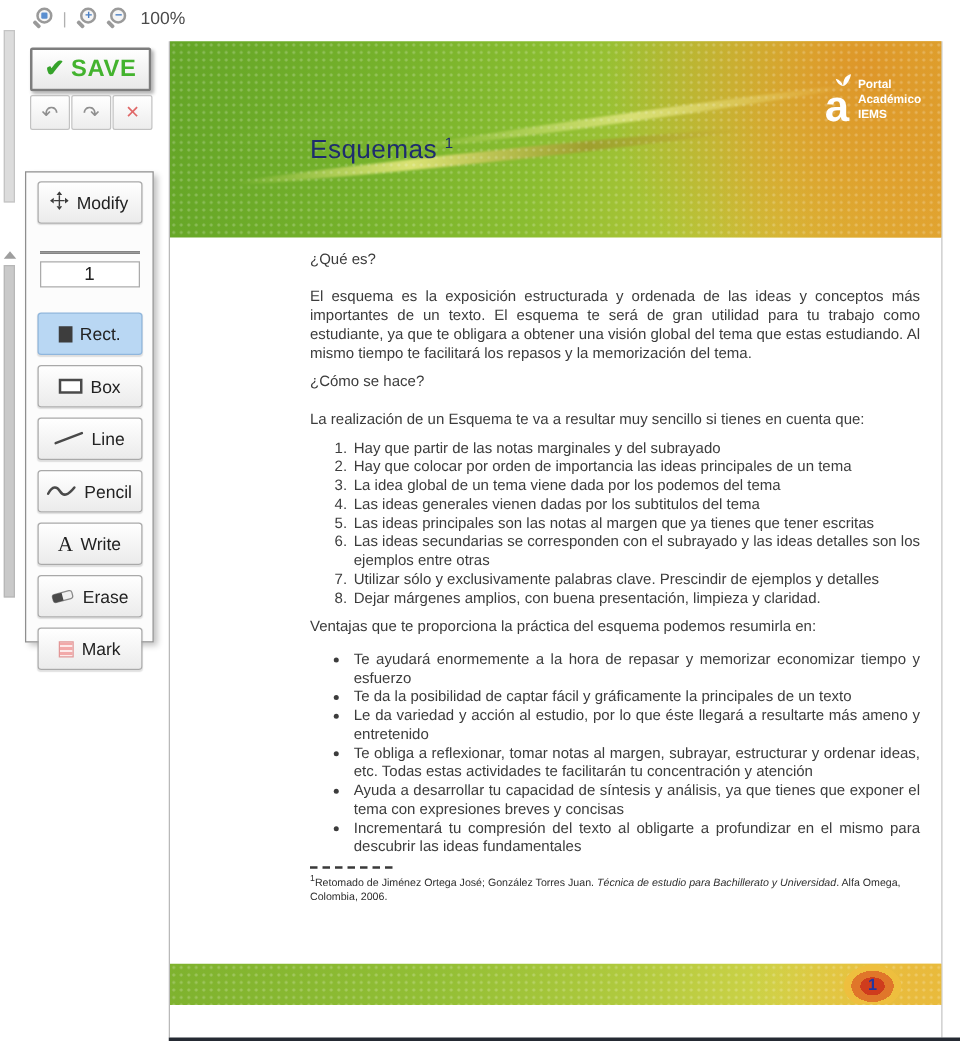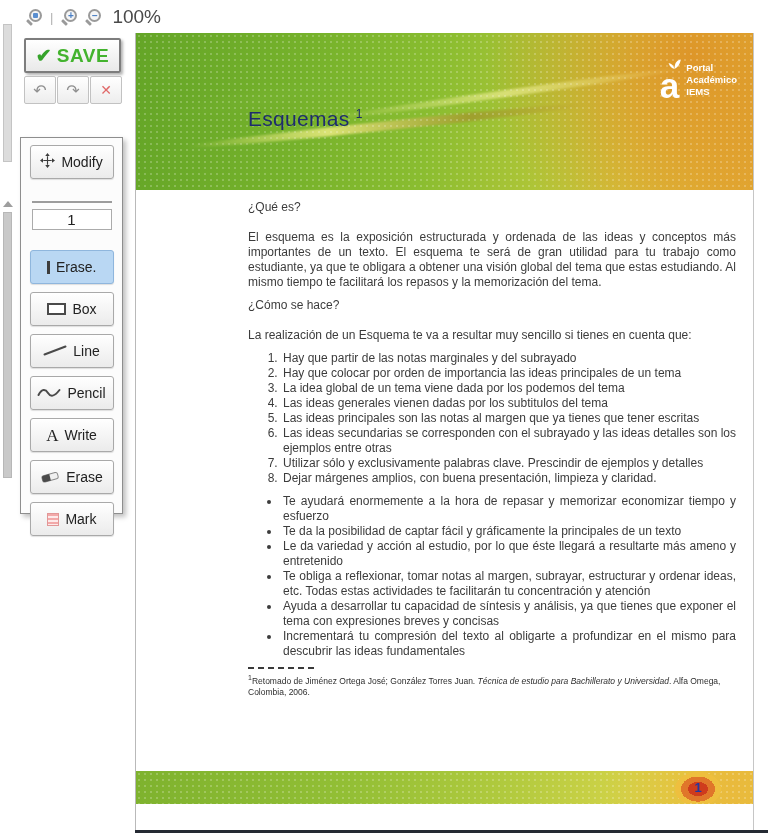--- a/index.html
+++ b/index.html
@@ -18,21 +18,21 @@
     border: 2px solid #9a9a9a; border-radius: 50%; background: #f5f5f5;
     display: flex; align-items: center; justify-content: center;
     font-size: 10px; font-weight: bold; color: #4a7fc4; line-height: 1;
   }
   .mag .handle {
     position: absolute; left: 0; bottom: 1px; width: 7px; height: 3px;
     background: #9a9a9a; border-radius: 1px; transform: rotate(45deg);
   }
   .mag .sq { width: 5px; height: 5px; background: #5b8fd0; border-radius: 1px; }
   .zsep { color: #b0b0b0; font-size: 13px; }
-  .zlevel { font-size: 19px; color: #4a4a4a; margin-left: 3px; }
+  .zlevel { font-size: 14px; color: #4a4a4a; margin-left: 3px; }
 
   
   .save-btn {
     position: absolute; left: 24px; top: 38px; width: 97px; height: 35px;
     background: linear-gradient(#ffffff, #e9e9e9);
     border: 2px solid #7d7d7d; border-radius: 2px;
     box-shadow: 2px 2px 3px rgba(0,0,0,.3);
     display: flex; align-items: center; justify-content: center; gap: 5px; cursor: pointer;
   }
   .save-check { color: #35a32a; font-size: 19px; font-weight: bold; line-height: 1; }
@@ -202,21 +202,21 @@
       </span>
       <span>Modify</span>
     </button>
 
     <div class="swatch"></div>
     <input class="width-input" value="1" style="">
 
     <div class="tools">
       <button class="pbtn selected">
         <span class="i-rect"></span>
-        <span>Erase.</span>
+        <span>Rect.</span>
       </button>
       <button class="pbtn">
         <span class="i-box"></span>
         <span>Box</span>
       </button>
       <button class="pbtn">
         <span>
           <svg width="24" height="11">
               <line x1="1.5" y1="9.5" x2="22.5" y2="1.5" stroke="#4a4a4a" stroke-width="2" stroke-linecap="round"></line>
             </svg>
@@ -288,20 +288,21 @@
       <ol>
         <li>Hay que partir de las notas marginales y del subrayado</li>
         <li>Hay que colocar por orden de importancia las ideas principales de un tema</li>
         <li>La idea global de un tema viene dada por los podemos del tema</li>
         <li>Las ideas generales vienen dadas por los subtitulos del tema</li>
         <li>Las ideas principales son las notas al margen que ya tienes que tener escritas</li>
         <li>Las ideas secundarias se corresponden con el subrayado y las ideas detalles son los ejemplos entre otras</li>
         <li>Utilizar sólo y exclusivamente palabras clave. Prescindir de ejemplos y detalles</li>
         <li>Dejar márgenes amplios, con buena presentación, limpieza y claridad.</li>
       </ol>
+      <p class="mp4">Ventajas que te proporciona la práctica del esquema podemos resumirla en:</p>
       <ul>
         <li>Te ayudará enormemente a la hora de repasar y memorizar economizar tiempo y esfuerzo</li>
         <li>Te da la posibilidad de captar fácil y gráficamente la principales de un texto</li>
         <li>Le da variedad y acción al estudio, por lo que éste llegará a resultarte más ameno y entretenido</li>
         <li>Te obliga a reflexionar, tomar notas al margen, subrayar, estructurar y ordenar ideas, etc. Todas estas actividades te facilitarán tu concentración y atención</li>
         <li>Ayuda a desarrollar tu capacidad de síntesis y análisis, ya que tienes que exponer el tema con expresiones breves y concisas</li>
         <li>Incrementará tu compresión del texto al obligarte a profundizar en el mismo para descubrir las ideas fundamentales</li>
       </ul>
       <div class="fnsep"></div>
       <div class="footnote">

